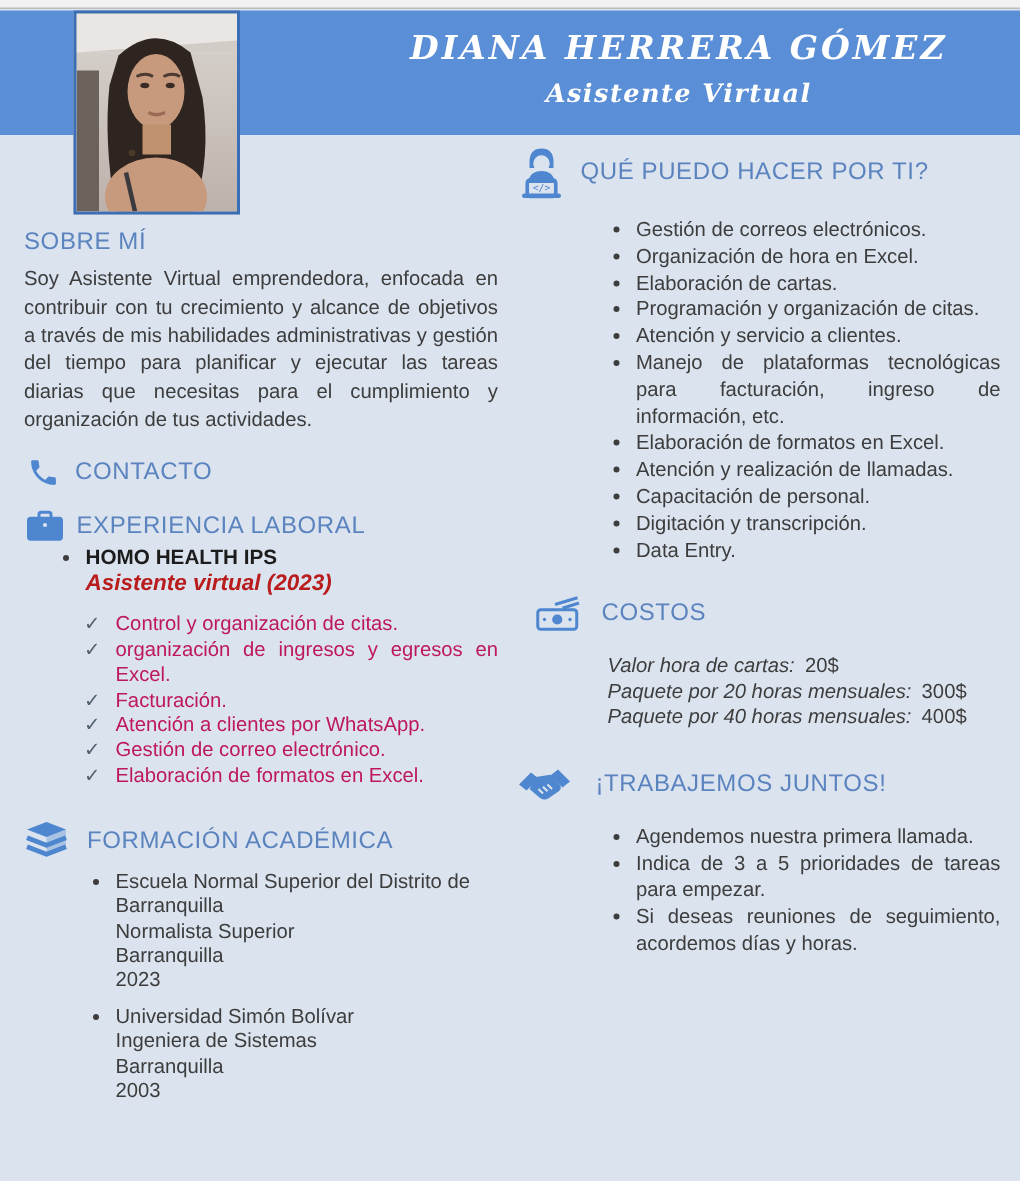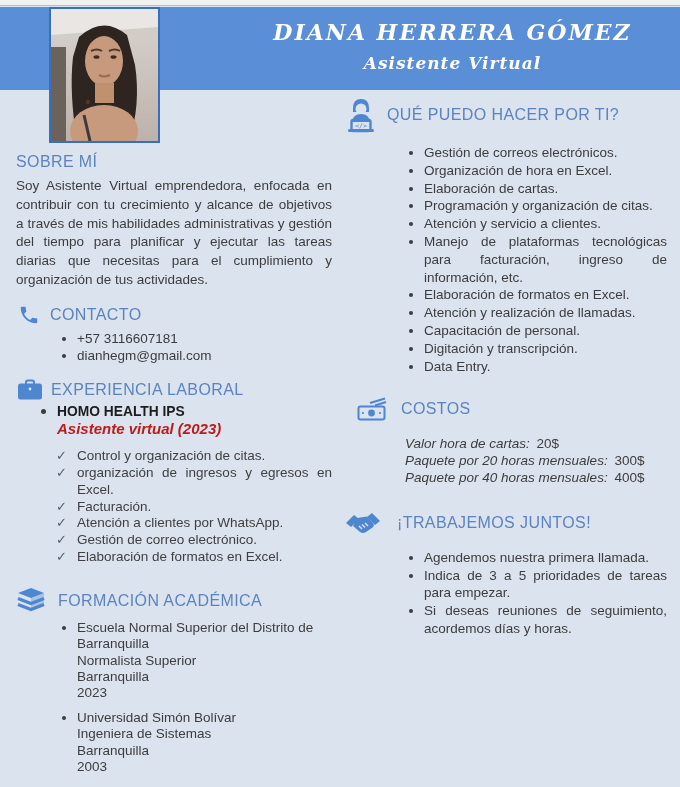--- a/index.html
+++ b/index.html
@@ -64,21 +64,21 @@
 
   
   .row-exp { margin-top:13px; }
   .row-exp .icon-box { width:26px; margin-left:1px; margin-right:8px; }
   .job-list { list-style:disc; padding-left:41px; }
   .job-company { font-size:13.8px; font-weight:bold; color:#1c1c1c; line-height:17px; }
   .job-role { font-size:15px; font-style:italic; color:#b91c1c; line-height:17px;font-weight:bold; }
   .check-list { margin-top:11px; list-style:none; }
   .check-list li {
     position:relative; padding-left:61px; font-size:13.5px;
-    line-height:16.9px; text-align:justify; color:#404040;
+    line-height:16.9px; text-align:justify; color:#be185d;
   }
   .check-list li::before {
     content:"\2713";
     position:absolute; left:40px; top:0;
     color:#52616e; font-size:13px;
   }
 
   
   .row-edu { margin-top:21px; }
   .row-edu .icon-box { width:30px; margin-right:12px; }
@@ -147,24 +147,20 @@
   <p class="about-text">Soy Asistente Virtual emprendedora, enfocada en contribuir con tu crecimiento y alcance de objetivos a través de mis habilidades administrativas y gestión del tiempo para planificar y ejecutar las tareas diarias que necesitas para el cumplimiento y organización de tus actividades.</p>
 
   <div class="sec-row row-contact">
     <span class="icon-box">
       <svg width="22" height="22" viewBox="0 0 24 24">
         <path fill="#4e86cf" d="M6.62 10.79c1.44 2.83 3.76 5.14 6.59 6.59l2.2-2.2c.27-.27.67-.36 1.02-.24 1.12.37 2.33.57 3.57.57.55 0 1 .45 1 1V20c0 .55-.45 1-1 1-9.39 0-17-7.61-17-17 0-.55.45-1 1-1h3.5c.55 0 1 .45 1 1 0 1.25.2 2.45.57 3.57.11.35.03.74-.25 1.02l-2.2 2.2z"></path>
       </svg>
     </span>
     <span class="sec-title">CONTACTO</span>
   </div>
-  <ul class="contact-list">
-    <li>+57 3116607181</li>
-    <li>dianhegm@gmail.com</li>
-  </ul>
 
   <div class="sec-row row-exp">
     <span class="icon-box">
       <svg width="26" height="24" viewBox="0 0 26 24">
         <rect x="9" y="2.5" width="8" height="5" rx="1.5" fill="none" stroke="#4e86cf" stroke-width="2"></rect>
         <rect x="1" y="5.5" width="24" height="16" rx="2.5" fill="#4e86cf"></rect>
         <circle cx="13" cy="11" r="1.4" fill="#dbe3ef"></circle>
       </svg>
     </span>
     <span class="sec-title">EXPERIENCIA LABORAL</span>

